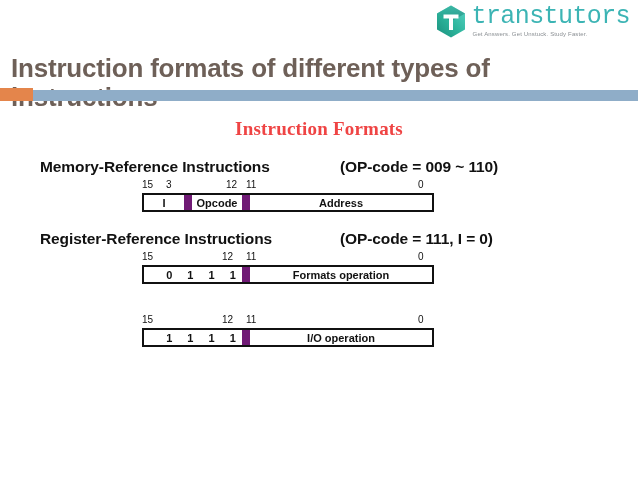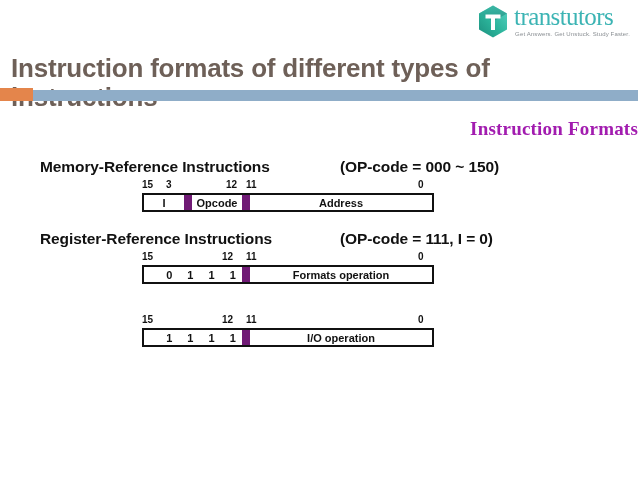--- a/index.html
+++ b/index.html
@@ -37,21 +37,21 @@
     flex: 0 0 auto;
     margin-top: 1px;
   }
   .brand-words {
     display: flex;
     flex-direction: column;
     align-items: flex-start;
     line-height: 1;
   }
   .brand-name {
-    font-family: Liberation Serif, serif;
+    font-family: Liberation Mono, monospace;
     font-size: 25px;
     letter-spacing: -0.6px;
     color: #3cb4b4;
     line-height: 26px;
   }
   .brand-tagline {
     font-family: "Liberation Sans", sans-serif;
     font-size: 6px;
     color: #8a8f93;
     letter-spacing: 0.15px;
@@ -100,25 +100,25 @@
 
   
   .content {
     position: absolute;
     left: 0;
     top: 108px;
     width: 638px;
   }
 
   .diagram-title {
-    text-align: right;
+    text-align: center;
     font-family: "Liberation Serif", serif;
     font-weight: bold;
     font-size: 19px;
-    color: #a21caf;
+    color: #ef4444;
     margin: 10px 0 0 0;
     letter-spacing: 0.2px;
   }
 
   .fmt-block {
     margin-top: 18px;
   }
   .fmt-block.b2 { }
   .fmt-block.b3 { margin-top: 30px; }
 
@@ -145,21 +145,21 @@
     margin: 3px 0 0 142px;
     width: 292px;
   }
   .reg-bits {
     position: relative;
     height: 14px;
   }
   .reg-bits span {
     position: absolute;
     font-family: "Liberation Sans", sans-serif;
-    font-weight: bold;
+    font-weight: normal;
     font-size: 10px;
     color: #111111;
     white-space: nowrap;
     top: 0;
   }
   .reg-row {
     display: flex;
     border: 2px solid #111111;
     height: 19px;
     background: #ffffff;
@@ -225,21 +225,21 @@
     <div class="accent-orange"></div>
     <div class="accent-blue"></div>
   </div>
 
   <div class="content">
     <div class="diagram-title">Instruction Formats</div>
     <div id="formats-host">
         <div class="fmt-block b1">
           <div class="fmt-heading">
             <span class="fmt-name">Memory-Reference Instructions</span>
-            <span class="fmt-opcode">(OP-code = 000 ~ 150)</span>
+            <span class="fmt-opcode">(OP-code = 009 ~ 110)</span>
           </div>
           <div class="reg">
             <div class="reg-bits">
               <span style="left: 0px;">15</span>
               <span style="left: 24px;">3</span>
               <span style="left: 84px;">12</span>
               <span style="left: 104px;">11</span>
               <span style="left: 276px;">0</span>
             </div>
             <div class="reg-row">

